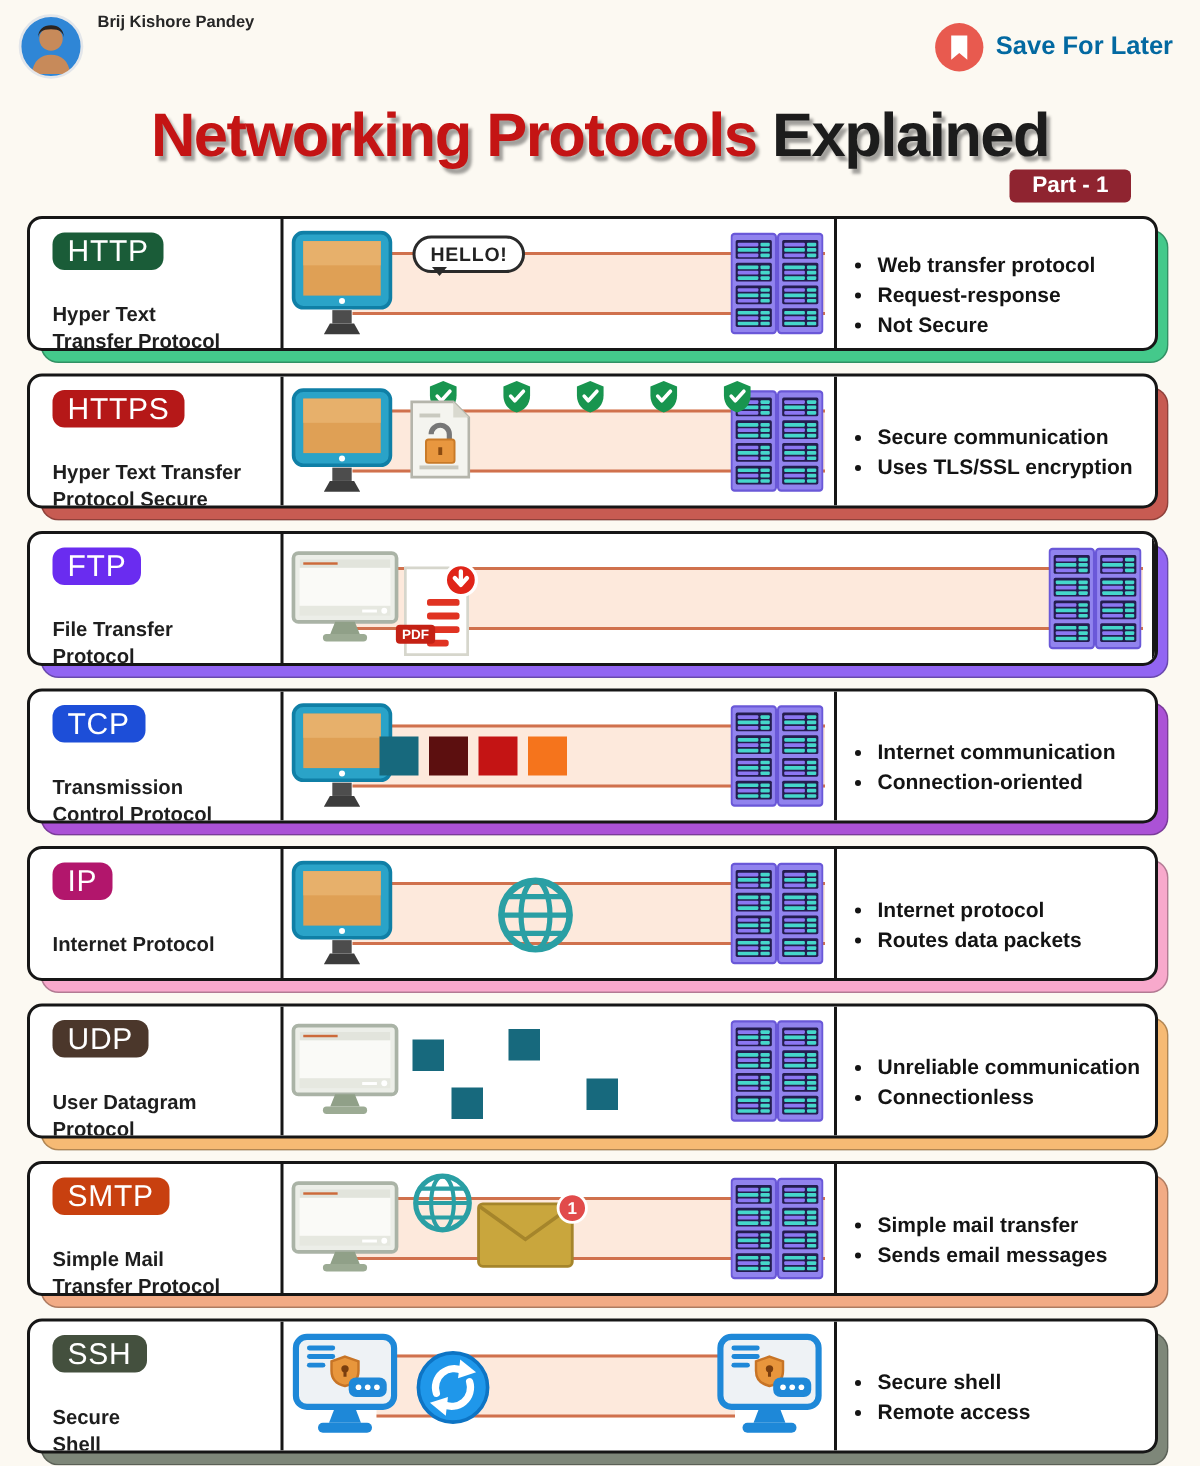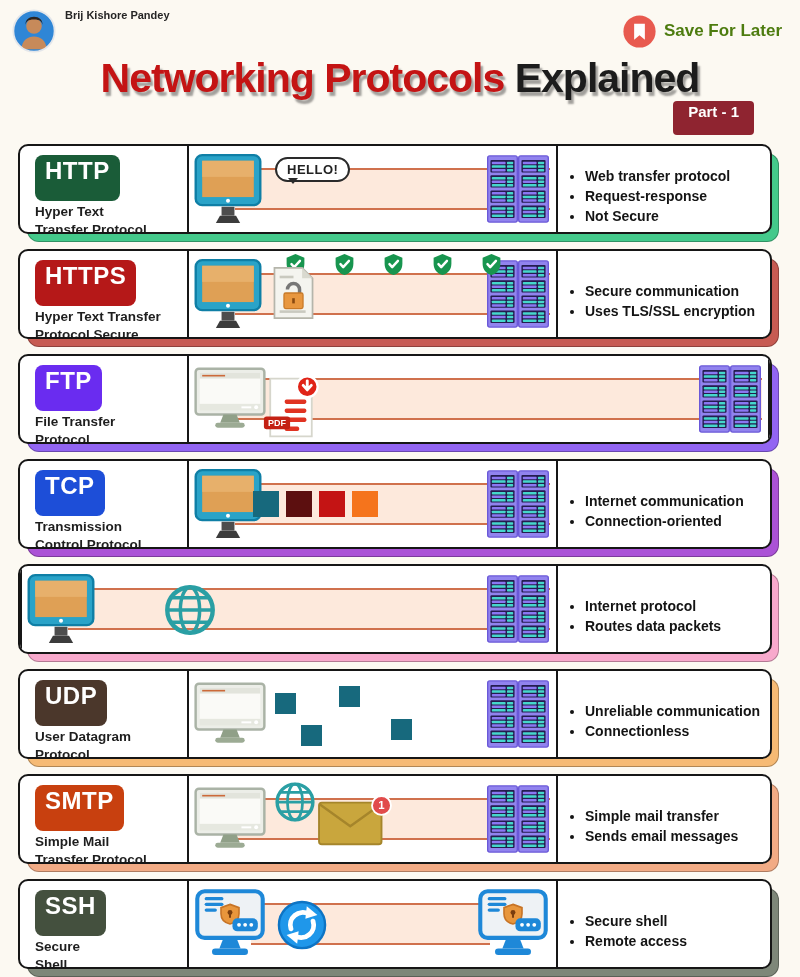--- a/index.html
+++ b/index.html
@@ -6,35 +6,35 @@
   html,body{width:800px;height:977px}
   body{background:#fcf9f2;font-family:"Liberation Sans",sans-serif;overflow:hidden}
 
   
   .header{display:flex;justify-content:space-between;align-items:center;padding:9px 18px 0 12px}
   .author{display:flex;gap:9px;font-size:11px;font-weight:700;color:#262626}
   .avatar{line-height:0}
   .save{display:flex;align-items:center;gap:8px;font-size:17px;font-weight:700;color:#693528;cursor:pointer}
   .save .bm{line-height:0}
 
-  .title-wrap{text-align:center;margin-top:4px}
+  .title-wrap{text-align:center;margin-top:16px}
   .title{font-size:41px;font-weight:800;letter-spacing:-1px;text-shadow:2.5px 3.5px 2px rgba(35,35,35,.42);line-height:1.05}
   .part-row{display:flex;justify-content:flex-end;padding-right:46px;margin-top:1px}
-  .part{color:#fff;font-weight:700;font-size:15px;padding:2px 15px 15px;border-radius:4px}
+  .part{color:#fff;font-weight:700;font-size:15px;padding:2px 15px 3px;border-radius:4px}
 
   
   #rows{padding:9px 0 0 18px}
   .prow{position:relative;width:754px;height:90px;margin-bottom:15px}
   .prow .shadow{position:absolute;left:9px;top:9px;width:752px;height:89px;border-radius:12px;border:1px solid rgba(0,0,0,.28)}
   .card{position:absolute;left:0;top:0;width:754px;height:90px;background:#fff;border:2.5px solid #161616;border-radius:10px;display:flex;overflow:hidden}
   .col-left{width:167px;padding:9px 6px 6px 15px;flex:none}
   .col-mid{flex:1;position:relative;border-left:2.5px solid #161616;border-right:2.5px solid #161616}
   .col-right{width:212px;flex:none;display:flex;flex-direction:column;justify-content:center;padding:20px 8px 5px 10px}
-  .badge{display:inline-block;color:#fff;font-weight:700;font-size:24px;padding:2px 10px 16px;border-radius:8px;letter-spacing:.5px}
-  .pname{margin-top:2px;font-size:13.5px;font-weight:700;color:#1e1e1e;line-height:1.3}
+  .badge{display:inline-block;color:#fff;font-weight:400;font-size:20px;padding:2px 10px 0;border-radius:8px;letter-spacing:.5px}
+  .pname{margin-top:21px;font-size:13.5px;font-weight:700;color:#1e1e1e;line-height:1.3}
   .pname .nline{display:block}
   ul.bullets{list-style:disc;padding-left:17px}
   .bullets li{font-size:14px;font-weight:700;color:#141414;line-height:1.35;margin:1px 0}
 
   
   .band{position:absolute;left:46px;right:6px;top:22px;bottom:22px;background:#fde9dc;border-top:2px solid #d0714d;border-bottom:2px solid #d0714d;z-index:0}
   .band-ssh{left:62px;right:66px}
   .dev{position:absolute;top:50%;transform:translateY(-50%);z-index:1;line-height:0}
   .left-dev{left:5px}
   .right-dev{right:7px}
@@ -68,21 +68,21 @@
         <g clip-path="url(#avc)">
           <path d="M10 44 c1-10 7-14 14-14 c7 0 13 4 14 14 z" fill="#c78a5a"></path>
           <circle cx="24" cy="18.5" r="8.5" fill="#c78a5a"></circle>
           <path d="M24 8.5 c-5.5 0-9.5 3.4-9.3 8.8 c.6-3.4 2.6-5.8 9.3-5.8 c6.7 0 8.7 2.4 9.3 5.8 c.2-5.4-3.8-8.8-9.3-8.8 z" fill="#2b2420"></path>
         </g>
         <circle cx="24" cy="24" r="22.5" fill="none" stroke="#e3e6ea" stroke-width="2"></circle>
       </svg>
     </span>
     <span>Brij Kishore Pandey</span>
   </div>
-  <div class="save" style="color: #4d7c0f;">
+  <div class="save" style="color: #0369a1;">
     <span class="bm">
       <svg viewBox="0 0 40 40" width="33" height="33">
         <circle cx="20" cy="20" r="19.5" fill="#e85a4f"></circle>
         <path d="M13.5 10.5 h13 v19.5 l-6.5-5.4 l-6.5 5.4 z" fill="#fff"></path>
       </svg>
     </span>
     <span>Save For Later</span>
   </div>
 </div>
 
@@ -497,20 +497,26 @@
       <ul class="bullets">
         <li>Internet communication</li>
             <li>Connection-oriented</li>
       </ul>
     </div>
   </div>
     </div>
     <div class="prow">
   <div class="shadow" style="background:#f8a9cc"></div>
   <div class="card">
+    <div class="col-left">
+      <span class="badge" style="background:#b2166c">IP</span>
+      <div class="pname">
+        <span class="nline">Internet Protocol</span>
+      </div>
+    </div>
     <div class="col-mid">
       <div class="band "></div>
       <div class="dev left-dev"><svg viewBox="0 0 84 88" width="68" height="71">
  <rect x="2" y="2" width="80" height="62" rx="8" fill="#2aa3c8" stroke="#0f7fa6" stroke-width="3"></rect>
  <rect x="10" y="9" width="64" height="45" fill="#dfa055"></rect>
  <rect x="10" y="9" width="64" height="20" fill="#e7b06b"></rect>
  <circle cx="42" cy="58.5" r="2.5" fill="#fff"></circle>
  <rect x="34" y="66" width="16" height="11" fill="#4d4d4d"></rect>
  <path d="M27 86 h30 l-5-9 h-20 z" fill="#3c3c3c"></path>
             </svg></div>

